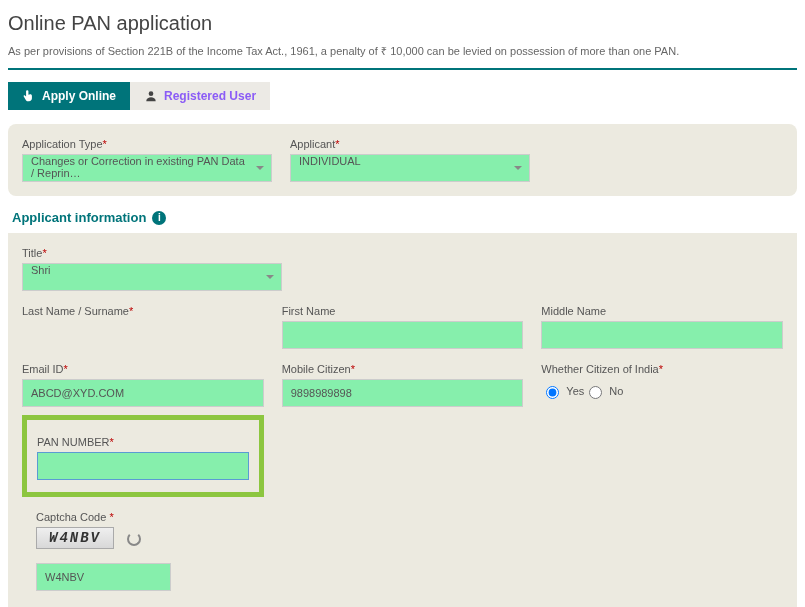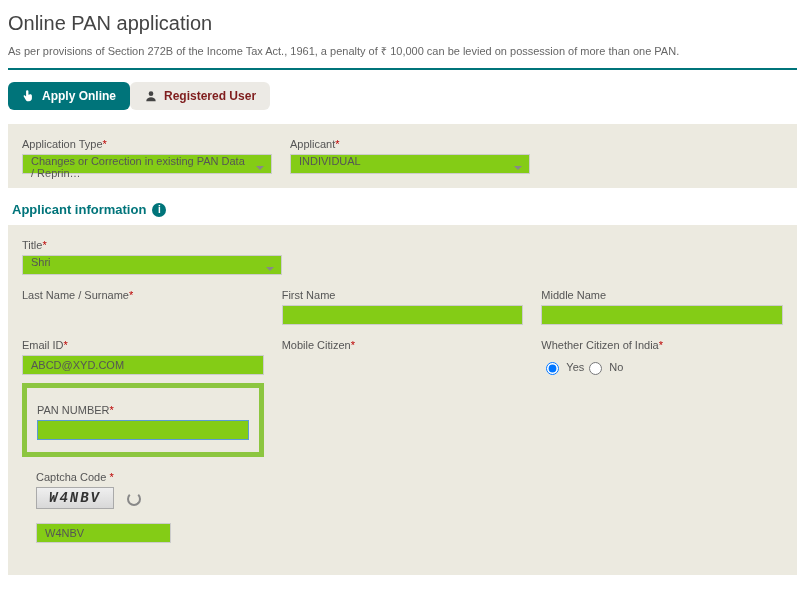--- a/index.html
+++ b/index.html
@@ -30,44 +30,44 @@
   }
   .tabs { display: flex; gap: 0; margin-bottom: 14px; }
   .tab {
     display: flex;
     align-items: center;
     gap: 6px;
     padding: 7px 14px;
     font-size: 12px;
     font-weight: 700;
     cursor: pointer;
-    border-radius: 6px;
   }
   .tab.active { background: #00747a; color: #fff; }
-  .tab.inactive { background: #eceae5; color: #7f1d1d; }
+  .tab.inactive { background: #eceae5; color: #8b5cf6; }
   .tab svg { width: 14px; height: 14px; }
   .panel {
     background: #eceae0;
     padding: 14px;
     margin-bottom: 14px;
+    border-radius: 8px;
   }
   .row { display: flex; gap: 18px; }
   .col { flex: 1; display: flex; flex-direction: column; }
   .label {
     font-size: 11px;
     color: #555;
     margin-bottom: 4px;
     white-space: nowrap;
   }
   .req { color: #b00; }
   .select, .input {
     width: 100%;
-    height: 20px;
+    height: 28px;
     border: 1px solid #ccc;
-    background: #84cc16;
+    background: #86efac;
     padding: 0 24px 0 8px;
     font-size: 11px;
     color: #555;
     position: relative;
   }
   .select-wrap { position: relative; }
   .select-wrap::after {
     content: "";
     position: absolute;
     right: 8px;
@@ -143,21 +143,21 @@
   .captcha-input {
     width: 135px;
     margin-top: 14px;
   }
   .spacer { height: 18px; }
 </style>
 </head>
 <body>
 
 <h2 class="page-title">Online PAN application</h2>
-<div class="notice">As per provisions of Section 272B of the Income Tax Act., 1961, a penalty of ₹ 10,000 can be levied on possession of more than one PAN.</div>
+<div class="notice">As per provisions of Section 221B of the Income Tax Act., 1961, a penalty of ₹ 10,000 can be levied on possession of more than one PAN.</div>
 <hr class="rule">
 
 <div class="tabs">
   <div class="tab active">
     <svg viewBox="0 0 24 24" fill="#fff">
         <path d="M9 2a2 2 0 0 1 2 2v6l3-1c2 0 3 1 3 3v4c0 3-2 5-5 5h-2c-2 0-3-1-4-3l-3-5c-1-2 1-3 2-2l2 2V4a2 2 0 0 1 2-2z"></path>
       </svg>
     <span>Apply Online</span>
   </div>
   <div class="tab inactive">
@@ -213,20 +213,21 @@
       <div class="label">Middle Name</div>
       <input class="input" value="" style="">
     </div>
 
     <div class="col">
       <div class="label"><span>Email ID</span><span class="req">*</span></div>
       <input class="input" value="ABCD@XYD.COM" style="">
     </div>
     <div class="col">
       <div class="label"><span>Mobile Citizen</span><span class="req">*</span></div>
+      <input class="input" value="9898989898" style="">
     </div>
 
     <div class="col">
       <div class="label"><span>Whether Citizen of India</span><span class="req">*</span></div>
       <div class="radio-row">
         <label class="radio-opt">
           <input type="radio" name="citizen" checked="" style="">
           <span>Yes</span>
         </label>
         <label class="radio-opt">

